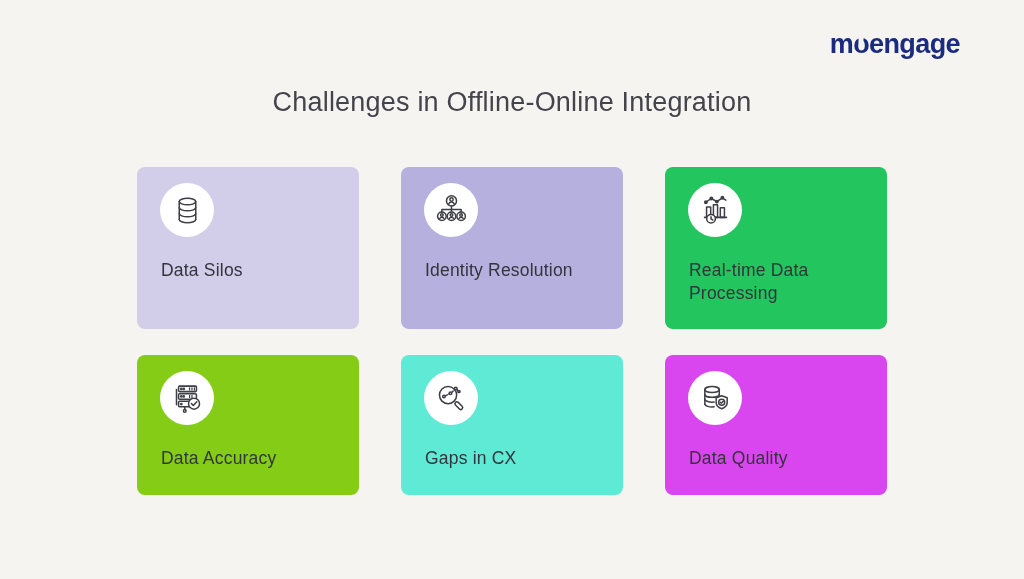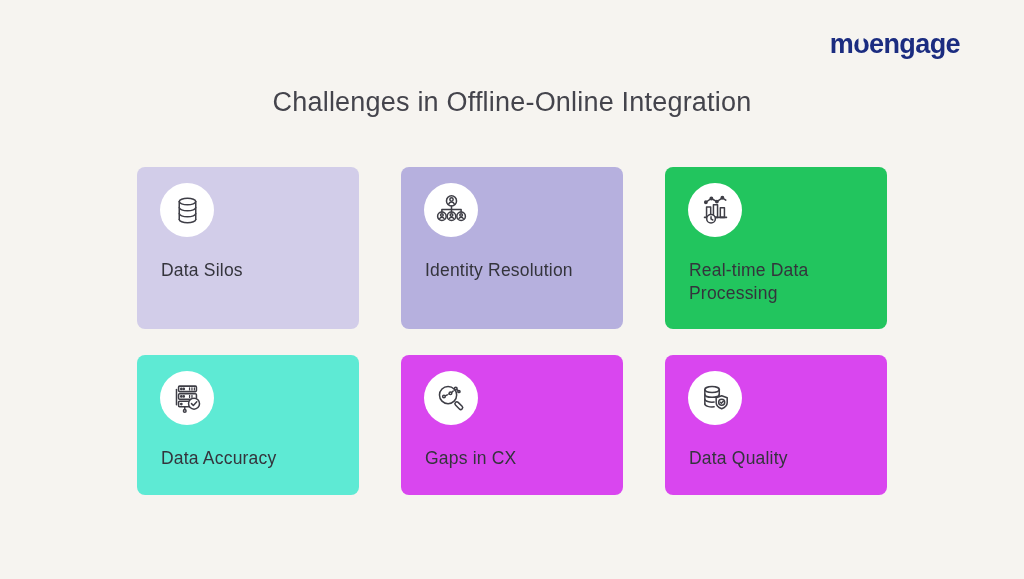--- a/index.html
+++ b/index.html
@@ -122,21 +122,21 @@
           <rect x="21" y="15.5" width="6" height="18.5"></rect>
           <rect x="31" y="20" width="6" height="14"></rect>
           <path d="M8 34 H40"></path>
           <circle cx="17.5" cy="36" r="6.3" fill="#FFFFFF"></circle>
           <path d="M17.5 33 V36.3 L20 37.8"></path>
         </svg>
       </div>
       <div class="card-label">Real-time Data Processing</div>
     </div>
 
-    <div class="card" style="background: #5eead4;">
+    <div class="card" style="background: #84cc16;">
       <div class="icon-circle">
         <svg viewBox="0 0 48 48">
           <path d="M8 11 V33"></path>
           <rect x="11" y="6" width="26" height="8" rx="1.5"></rect>
           <rect x="11" y="17" width="26" height="8" rx="1.5"></rect>
           <rect x="11" y="28" width="26" height="8" rx="1.5"></rect>
           <circle cx="15" cy="10" r="0.9" fill="#3E3E46"></circle>
             <circle cx="18.5" cy="10" r="0.9" fill="#3E3E46"></circle>
           <path d="M27 8.5 V11.5 M30.5 8.5 V11.5 M34 8.5 V11.5" stroke-width="1.8"></path>
           <circle cx="15" cy="21" r="0.9" fill="#3E3E46"></circle>
@@ -145,21 +145,21 @@
           <circle cx="15" cy="32" r="0.9" fill="#3E3E46"></circle>
           <path d="M20 36 V40"></path>
           <circle cx="20" cy="42" r="1.9"></circle>
           <circle cx="33.5" cy="31.5" r="8" fill="#FFFFFF"></circle>
           <path d="M29.8 31.5 L32.5 34.2 L37.5 28.8"></path>
         </svg>
       </div>
       <div class="card-label">Data Accuracy</div>
     </div>
 
-    <div class="card" style="background: #d946ef;">
+    <div class="card" style="background: #5eead4;">
       <div class="icon-circle">
         <svg viewBox="0 0 48 48">
           <circle cx="19" cy="19" r="12.5"></circle>
           <rect x="30" y="27" width="13.5" height="5.5" rx="2.7" transform="rotate(45 30 29.5)"></rect>
           <circle cx="13" cy="21" r="1.9"></circle>
           <path d="M15.6 19.9 L20.4 17.4" stroke-dasharray="2.6 2.6"></path>
           <circle cx="22.5" cy="16.3" r="1.9"></circle>
           <path d="M24.6 14.9 L28.6 11.1" stroke-dasharray="2.6 2.6"></path>
           <circle cx="30.2" cy="9.6" r="1.9"></circle>
           <path d="M31.8 11 L33.4 12.4"></path>

